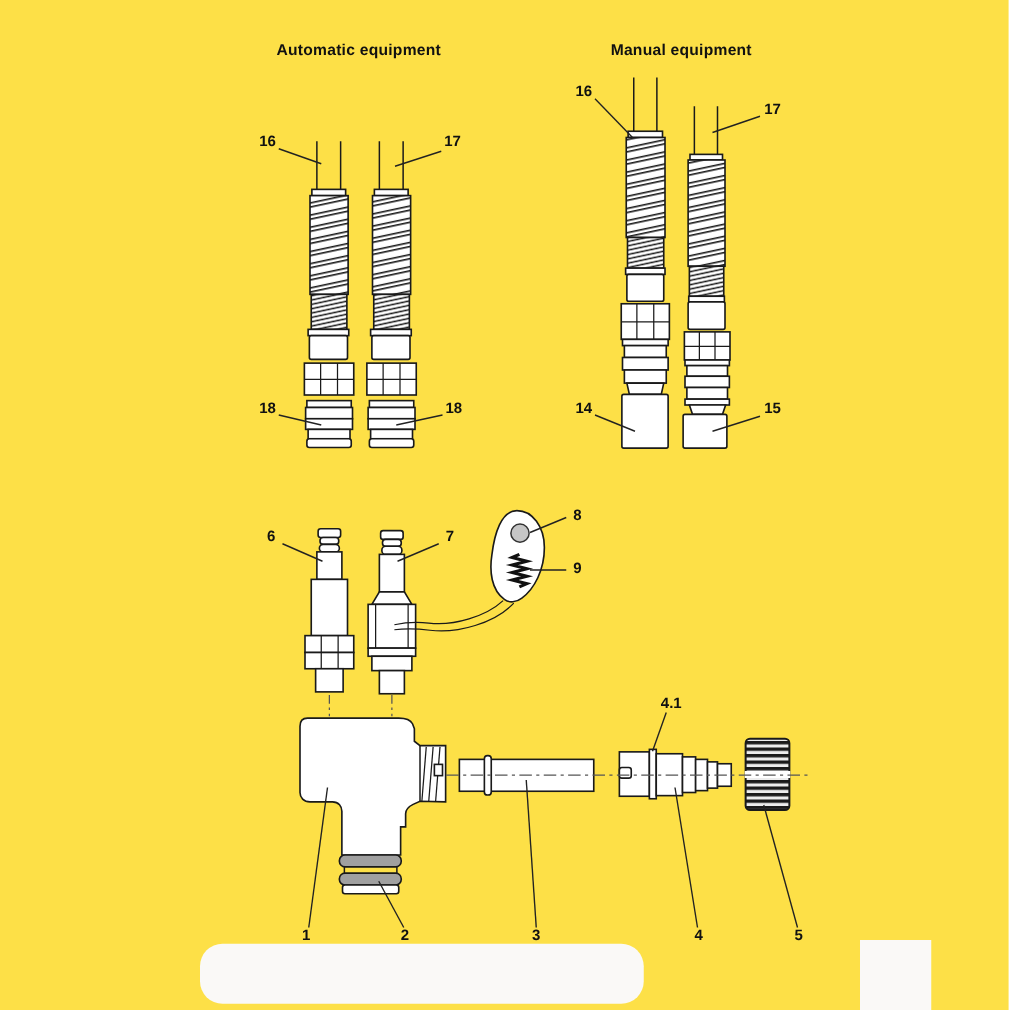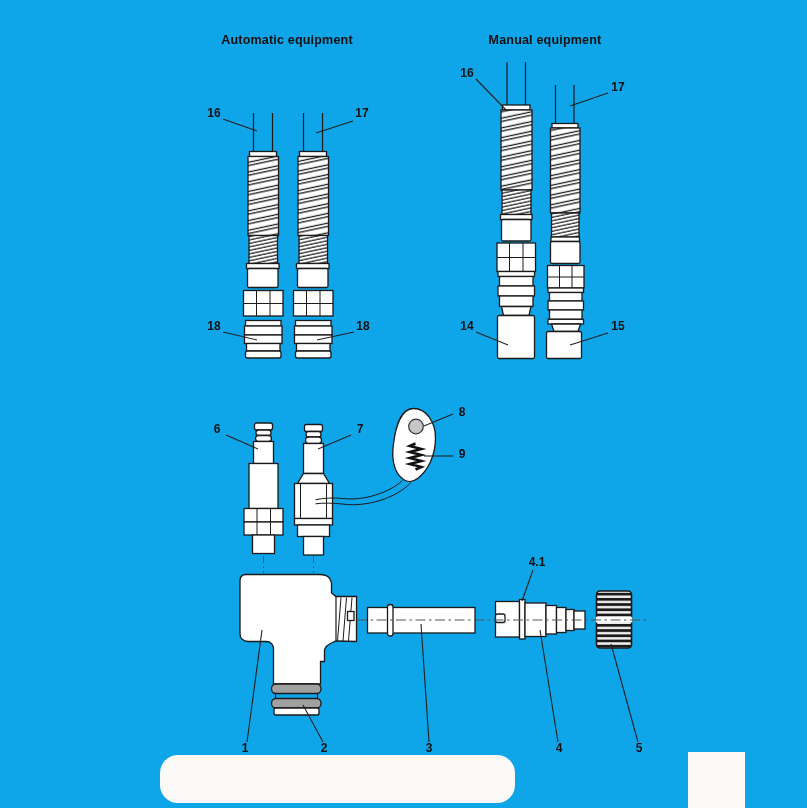--- a/index.html
+++ b/index.html
@@ -1,16 +1,16 @@
 <!DOCTYPE html>
 <html><head>
 <meta charset="utf-8">
 <style>
   html,body{margin:0;padding:0;background:#fff;}
-  .stage{position:relative;width:807px;height:808px;background:#0ea5e9;overflow:hidden;}
+  .stage{position:relative;width:807px;height:808px;background:#fde047;overflow:hidden;}
   svg{display:block;}
   .lbl{font-family:"Liberation Sans",sans-serif;font-size:12px;font-weight:700;fill:#111;text-anchor:middle;}
   .hdr{font-family:"Liberation Sans",sans-serif;font-size:12.5px;font-weight:700;fill:#111;text-anchor:middle;letter-spacing:.2px;}
   .s{fill:#fff;stroke:#1a1a1a;stroke-width:1.3;}
   .ln{stroke:#1a1a1a;stroke-width:1.2;fill:none;}
   .thin{stroke:#1a1a1a;stroke-width:1;fill:none;}
   .ldr{stroke:#222;stroke-width:1.1;fill:none;}
   .cl{stroke:#555;stroke-width:1;fill:none;stroke-dasharray:10 3.5 2.5 3.5;}
   .clv{stroke:#555;stroke-width:1;fill:none;stroke-dasharray:7 3 2 3;}
 </style>

